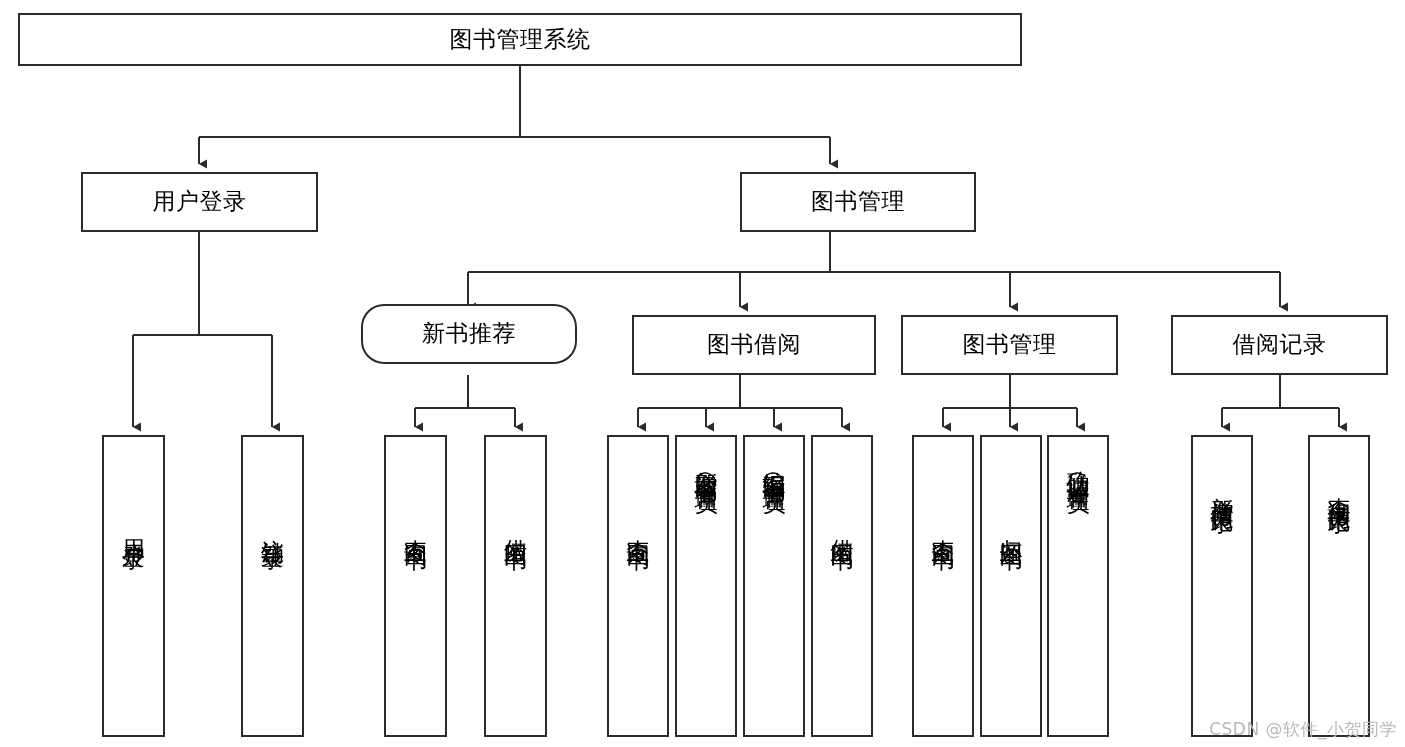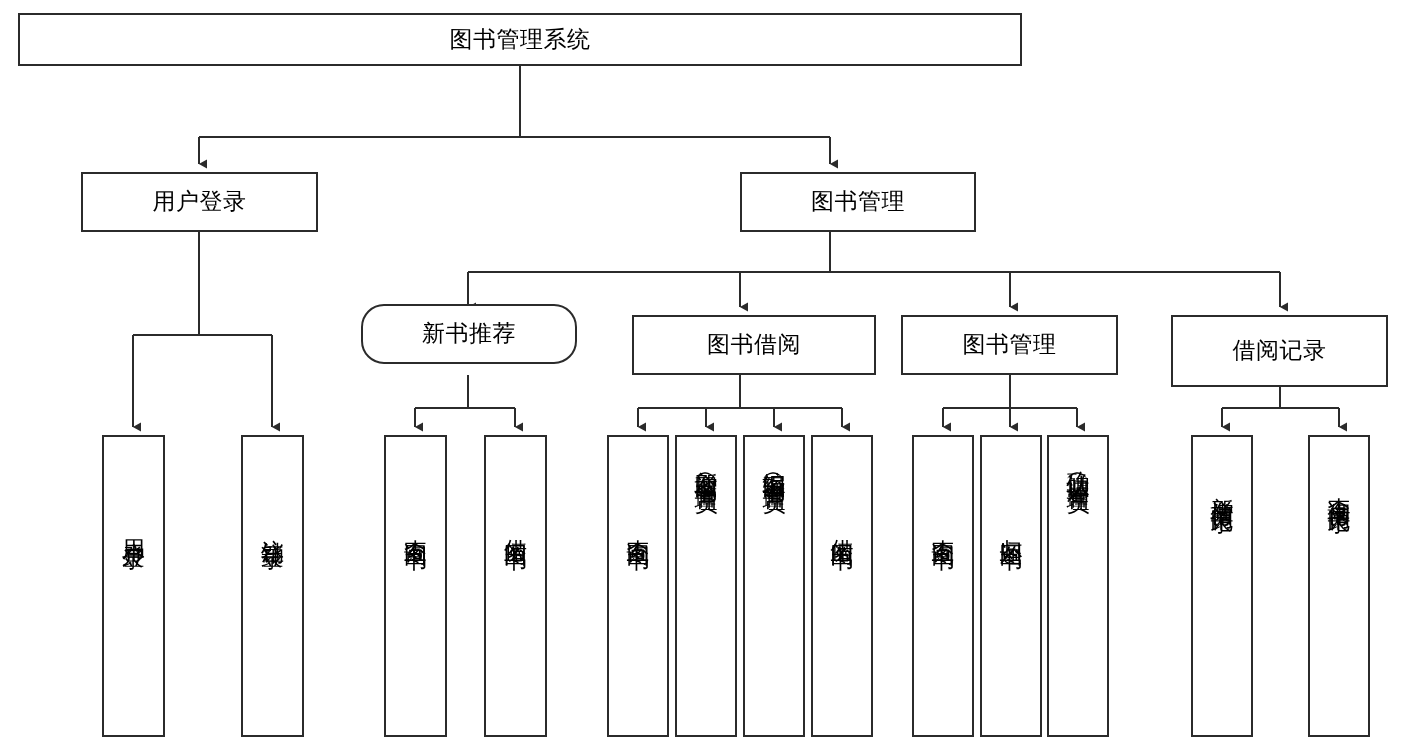--- a/index.html
+++ b/index.html
@@ -145,21 +145,21 @@
 
   <div class="node-box" style="left:361px; top:304px; width:216px; height:60px;border-radius:23px;">
     <span class="node-label">新书推荐</span>
   </div>
   <div class="node-box" style="left:632px; top:315px; width:244px; height:60px;">
     <span class="node-label">图书借阅</span>
   </div>
   <div class="node-box" style="left:901px; top:315px; width:217px; height:60px;">
     <span class="node-label">图书管理</span>
   </div>
-  <div class="node-box" style="left:1171px; top:315px; width:217px; height:72px;">
+  <div class="node-box" style="left:1171px; top:315px; width:217px; height:60px;">
     <span class="node-label">借阅记录</span>
   </div>
 
   <div class="node-box vertical mid" style="left:102px; top:435px; width:63px; height:302px;">
     <span class="node-label">用户登录</span>
   </div>
   <div class="node-box vertical mid" style="left:241px; top:435px; width:63px; height:302px;">
     <span class="node-label">注销登录</span>
   </div>
 
@@ -193,14 +193,15 @@
     <span class="node-label">确认归还（管理员）</span>
   </div>
 
   <div class="node-box vertical semi" style="left:1191px; top:435px; width:62px; height:302px;">
     <span class="node-label">新增借阅记录</span>
   </div>
   <div class="node-box vertical semi" style="left:1308px; top:435px; width:62px; height:302px;">
     <span class="node-label">查询借阅记录</span>
   </div>
 
+  <div id="watermark">CSDN @软件_小贺同学</div>
 
 </div>
 
 </body></html>

